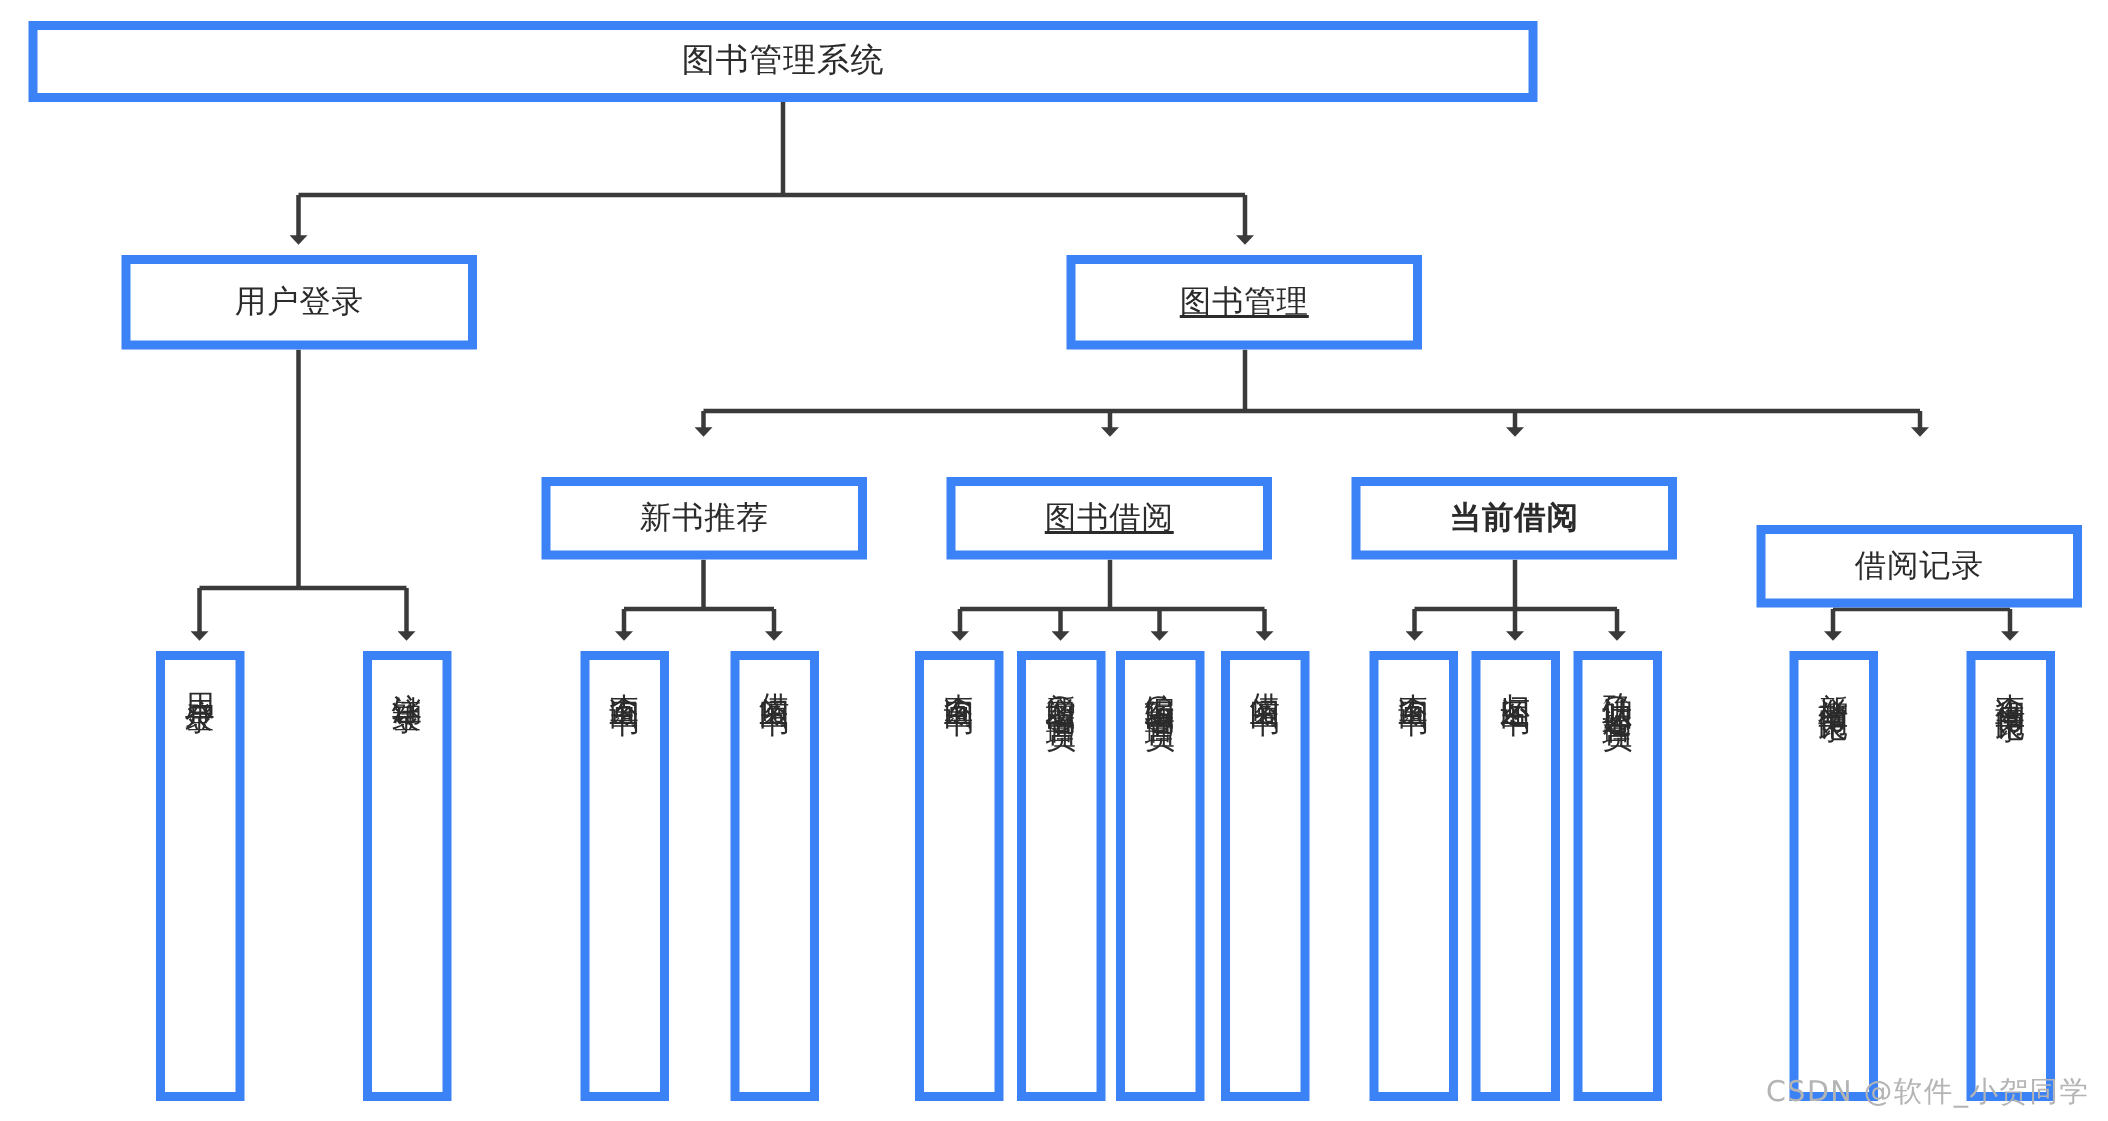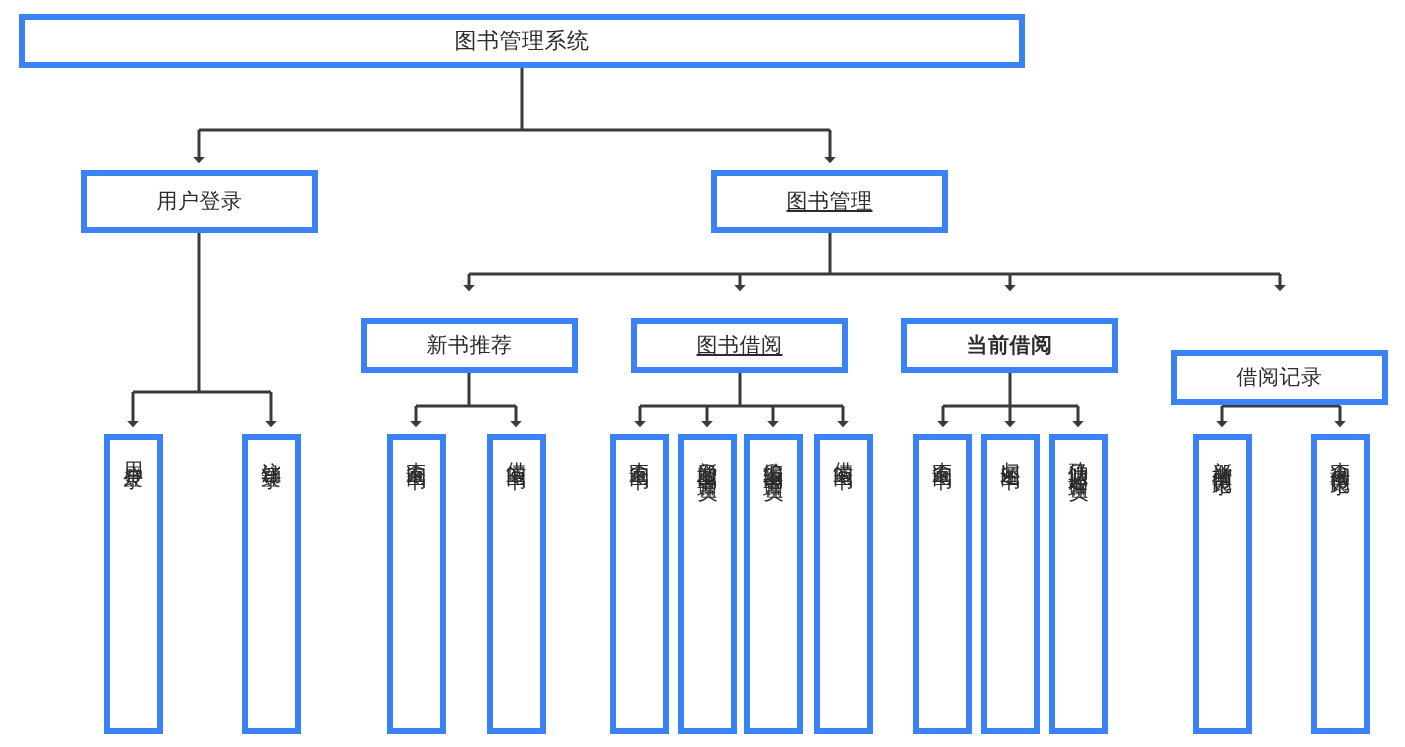--- a/index.html
+++ b/index.html
@@ -189,14 +189,15 @@
     <span class="label">确认归还（管理员）</span>
   </div>
 
   <div class="node vertical" style="left:1193px; top:434px; width:59px; height:300px;">
     <span class="label">新增借阅记录</span>
   </div>
   <div class="node vertical" style="left:1311px; top:434px; width:59px; height:300px;">
     <span class="label">查询借阅记录</span>
   </div>
 
+  <div class="watermark">CSDN @软件_小贺同学</div>
 
 </div>
 
 </body></html>

